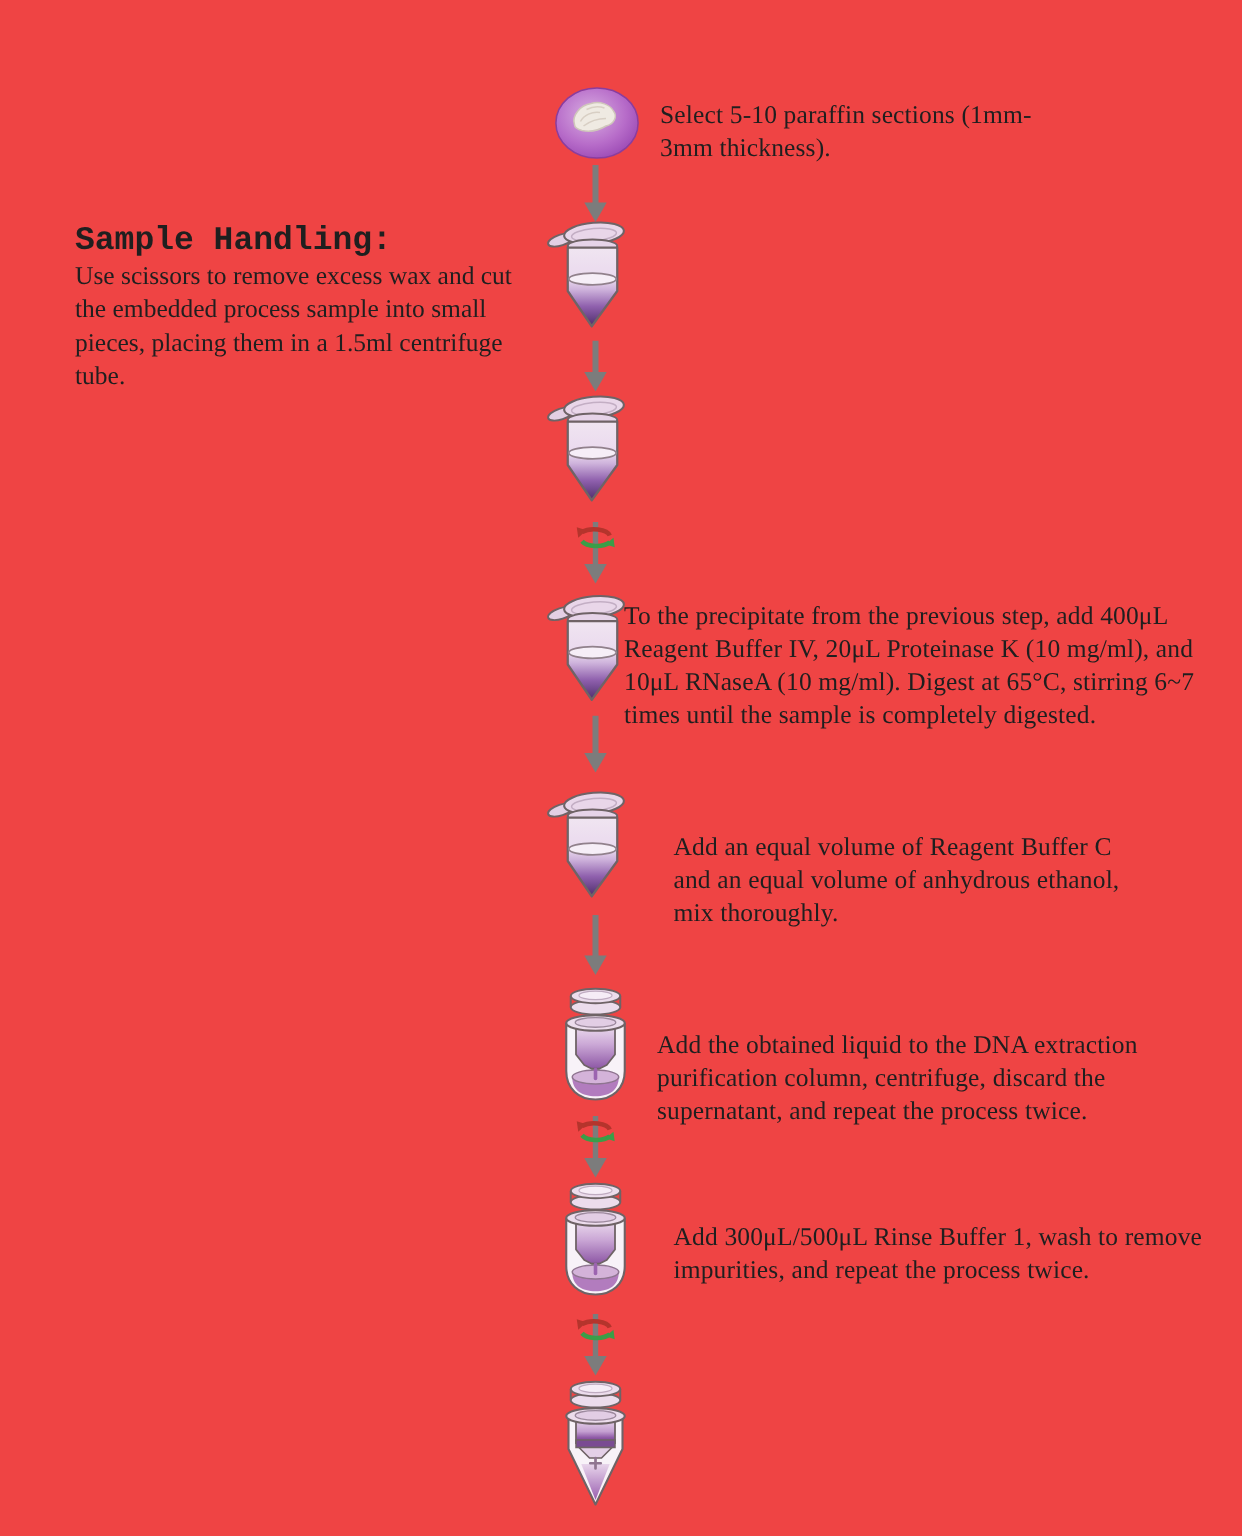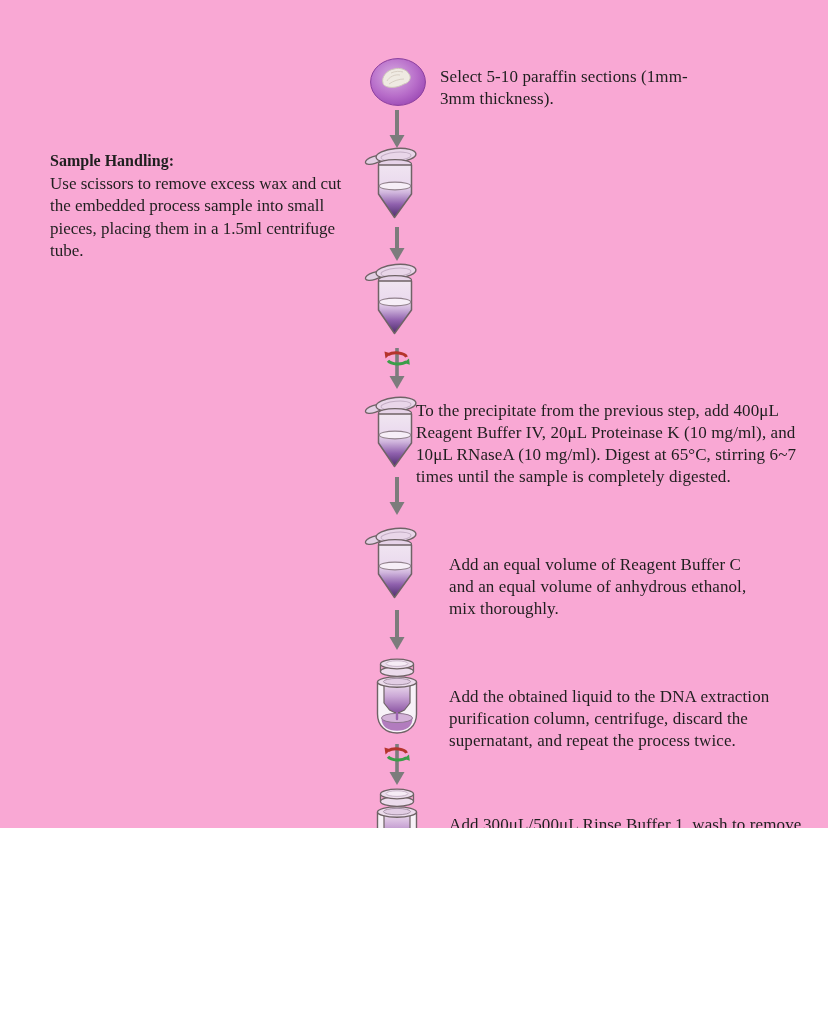--- a/index.html
+++ b/index.html
@@ -1,32 +1,32 @@
 <!DOCTYPE html>
 <html><head>
 <meta charset="utf-8">
 <style>
   html,body{margin:0;padding:0;background:#ffffff;}
   #canvas{
     position:relative;
-    width:828px;height:828px;
-    background:#f9a8d4;
+    width:828px;height:1024px;
+    background:#ef4444;
     font-family:"Liberation Serif", serif;
     color:#1f1f1f;
     overflow:hidden;
   }
   .icon{position:absolute;line-height:0;}
   .step-text{
     position:absolute;
     font-size:17px;
     line-height:22px;
     letter-spacing:0.1px;
   }
   .side-note{position:absolute;font-size:17px;line-height:22.5px;}
-  .note-title{font-weight:bold;font-size:16px;}
+  .note-title{font-weight:bold;font-size:22px;font-family:Liberation Mono, monospace;}
   svg{display:block;}
 </style>
 </head>
 <body>
 
 <div id="canvas">
 
   <svg width="0" height="0" style="position:absolute" aria-hidden="true">
     <defs>
       <linearGradient id="gTubeBody" x1="0" y1="0" x2="0" y2="1">
@@ -226,18 +226,18 @@
   <div class="side-note" style="left:50px;top:150px;width:315px">
     <div class="note-title">Sample Handling:</div>
     <div class="note-body">Use scissors to remove excess wax and cut the embedded process sample into small pieces, placing them in a 1.5ml centrifuge tube.</div>
   </div>
 
 
   <div class="step-text" style="left:416px;top:400px;width:388px">To the precipitate from the previous step, add 400μL Reagent Buffer IV, 20μL Proteinase K (10 mg/ml), and 10μL RNaseA (10 mg/ml). Digest at 65°C, stirring 6~7 times until the sample is completely digested.</div>
 
   <div class="step-text" style="left:449px;top:554px;width:305px">Add an equal volume of Reagent Buffer C and an equal volume of anhydrous ethanol, mix thoroughly.</div>
 
-  <div class="step-text" style="left:449px;top:686px;width:330px">Add the obtained liquid to the DNA extraction purification column, centrifuge, discard the supernatant, and repeat the process twice.</div>
+  <div class="step-text" style="left:438px;top:686px;width:330px">Add the obtained liquid to the DNA extraction purification column, centrifuge, discard the supernatant, and repeat the process twice.</div>
 
   <div class="step-text" style="left:449px;top:814px;width:362px">Add 300μL/500μL Rinse Buffer 1, wash to remove impurities, and repeat the process twice.</div>
 
 
 </div>
 
 </body></html>

